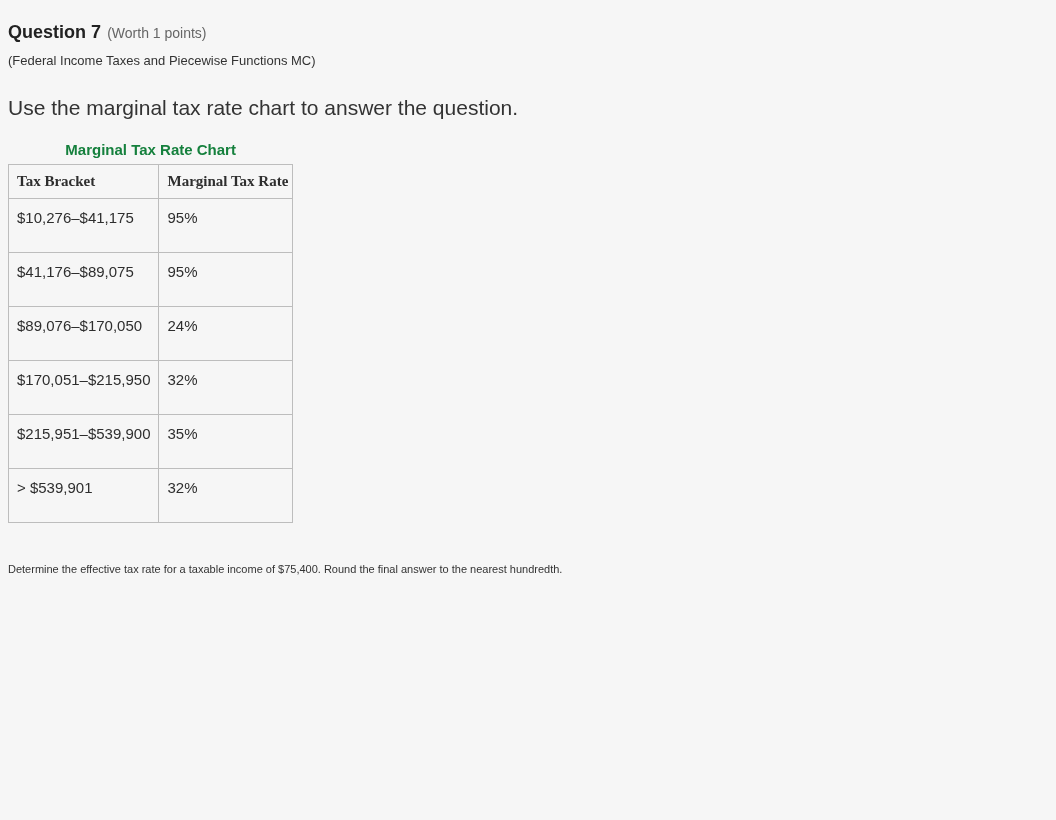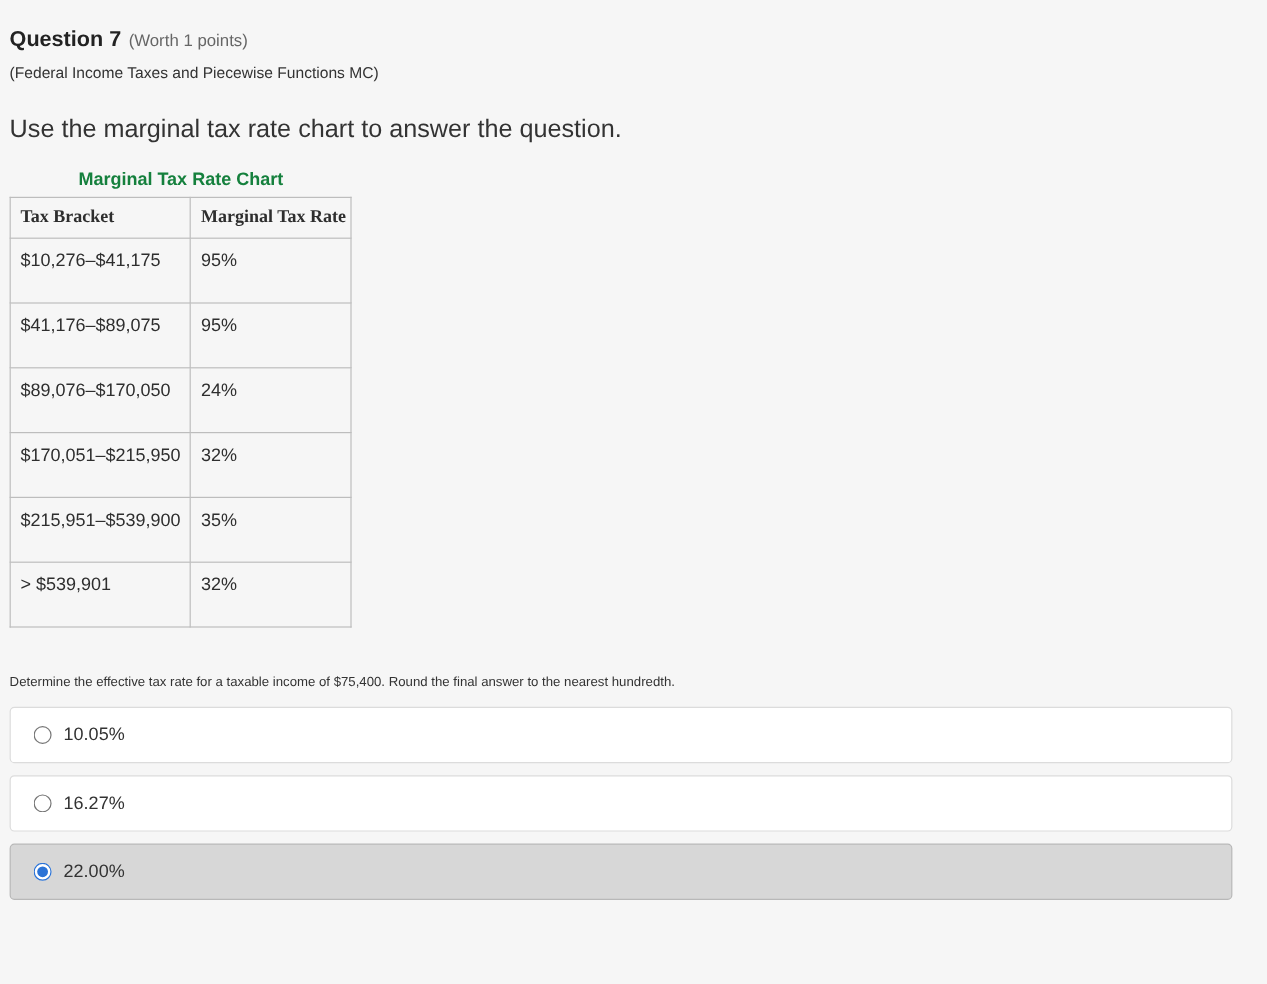--- a/index.html
+++ b/index.html
@@ -143,29 +143,14 @@
       </tr>
       <tr>
         <td>&gt; $539,901</td>
         <td>32%</td>
       </tr>
     </tbody>
   </table>
 
   <div class="prompt">Determine the effective tax rate for a taxable income of $75,400. Round the final answer to the nearest hundredth.</div>
 
-  <div class="options">
-    <label class="option">
-      <input type="radio" name="answer" style="">
-      <span class="option-label">10.05%</span>
-    </label>
-    <label class="option">
-      <input type="radio" name="answer" style="">
-      <span class="option-label">16.27%</span>
-    </label>
-    <label class="option selected">
-      <input type="radio" name="answer" checked="" style="">
-      <span class="option-label">22.00%</span>
-    </label>
-
-  </div>
 
 </div>
 
 </body></html>

